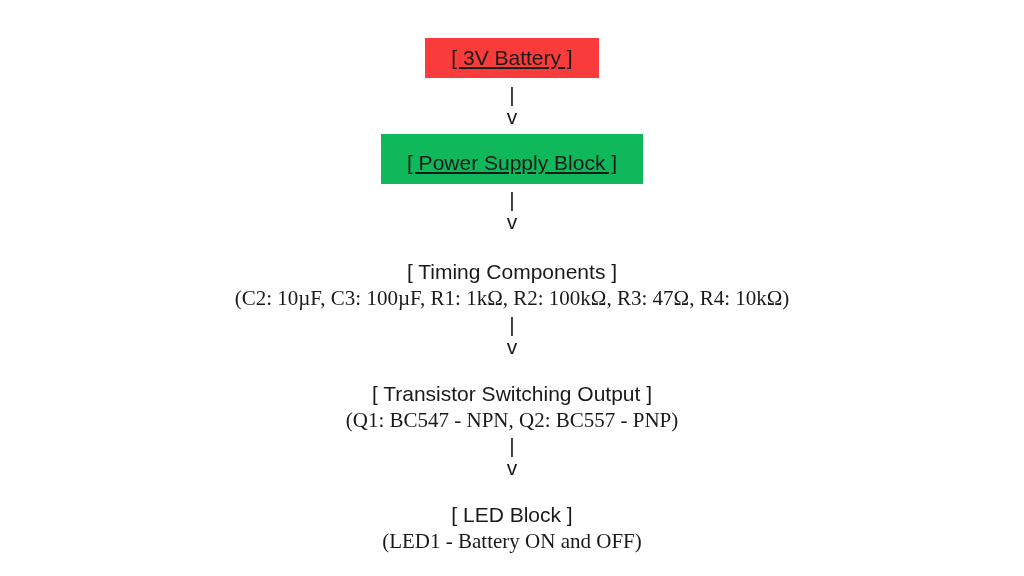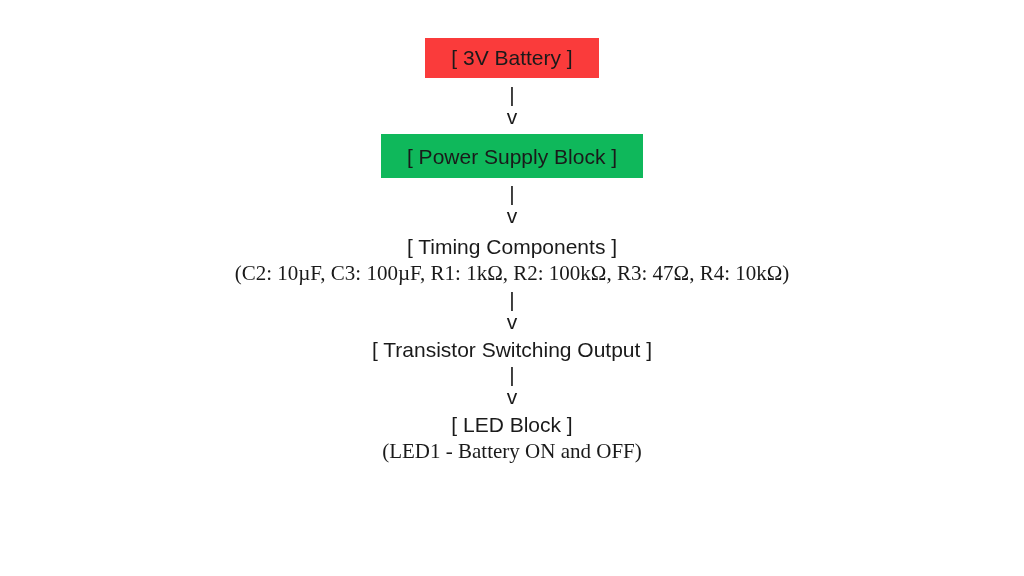--- a/index.html
+++ b/index.html
@@ -32,39 +32,40 @@
   }
 
   
   .block {
     display: inline-block;
     font-size: 21px;
     line-height: 1.0;
     color: #1a1a1a;
     white-space: nowrap;
     text-align: center;
+    text-decoration: underline;
   }
   .block-battery {
     background: #fa3b3b;
     padding: 9px 26px 10px 26px;
   }
   .block-power {
     background: #0fb85b;
-    padding: 12px 26px 11px 26px;
+    padding: 18px 26px 11px 26px;
   }
 
   
   .text-stage {
     text-align: center;
     font-size: 21px;
     line-height: 1.30;
     color: #1a1a1a;
     white-space: nowrap;
   }
-  .text-stage .title { display: block; }
+  .text-stage .title { display: block; margin-top: 19px; }
   .text-stage .detail { display: block; font-family: Liberation Serif, serif; }
 
   
   .connector {
     display: flex;
     flex-direction: column;
     align-items: center;
     font-size: 21px;
     line-height: 1.0;
     color: #1a1a1a;
@@ -115,20 +116,21 @@
     <span class="detail">(C2: 10µF, C3: 100µF, R1: 1kΩ, R2: 100kΩ, R3: 47Ω, R4: 10kΩ)</span>
   </div>
 
   <div class="connector gap-3">
     <span class="bar">|</span>
     <span class="arrow">v</span>
   </div>
 
   <div class="text-stage">
     <span class="title">[ Transistor Switching Output ]</span>
+    <span class="detail">(Q1: BC547 - NPN, Q2: BC557 - PNP)</span>
   </div>
 
   <div class="connector gap-4">
     <span class="bar">|</span>
     <span class="arrow">v</span>
   </div>
 
   <div class="text-stage">
     <span class="title">[ LED Block ]</span>
     <span class="detail">(LED1 - Battery ON and OFF)</span>

